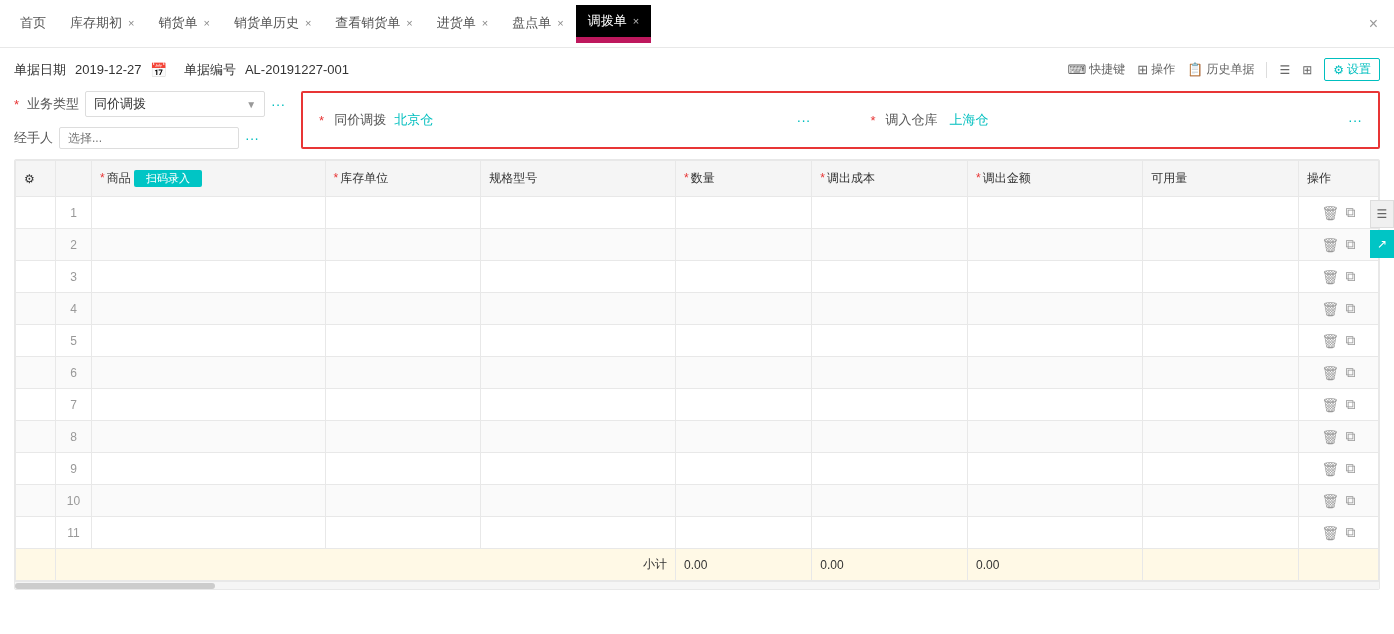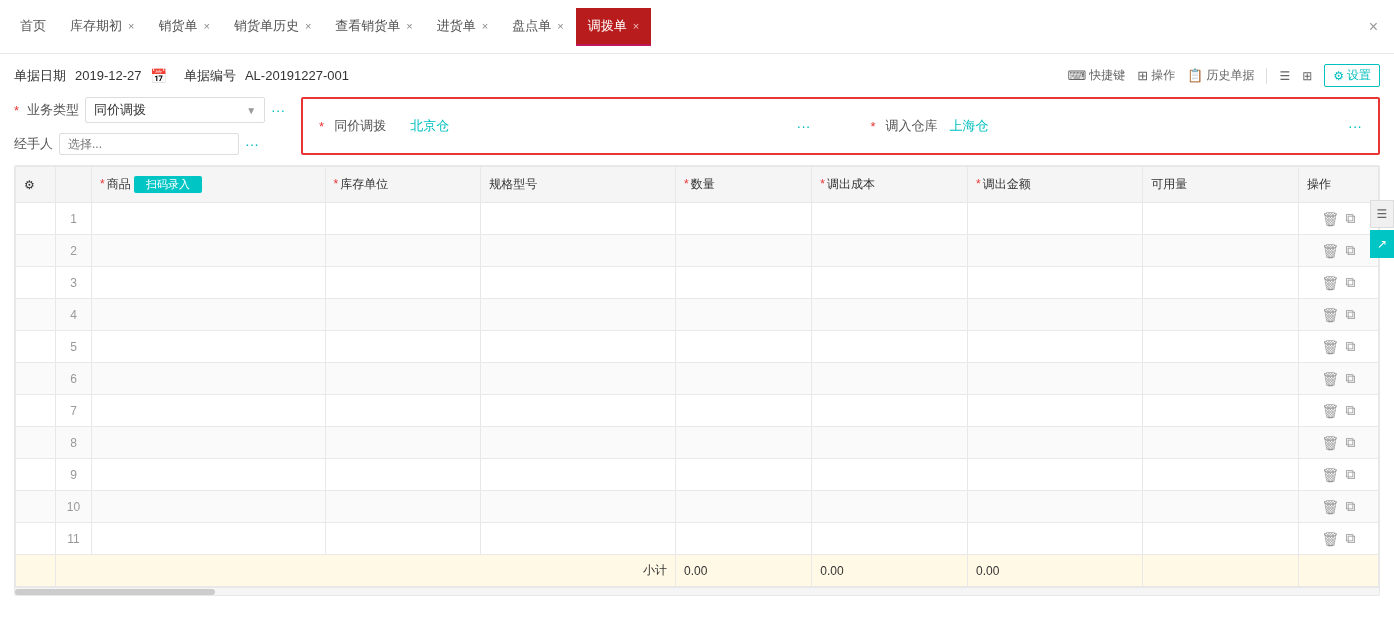--- a/index.html
+++ b/index.html
@@ -4,38 +4,38 @@
   <style>
     * { box-sizing: border-box; margin: 0; padding: 0; }
     body { font-family: 'Microsoft YaHei', Arial, sans-serif; font-size: 13px; color: #333; background: #fff; overflow: hidden; }
 
     
     .tab-bar {
       display: flex;
       align-items: center;
       border-bottom: 1px solid #e8e8e8;
       background: #fff;
-      height: 54px;
+      height: 48px;
       padding: 0 8px;
     }
     .tab-item {
       display: flex;
       align-items: center;
       padding: 0 12px;
       height: 38px;
       cursor: pointer;
       font-size: 13px;
       color: #555;
       border-bottom: 2px solid transparent;
       white-space: nowrap;
     }
     .tab-item.active {
       color: #fff;
-      background: #b91c1c;
-      border-bottom: 2px solid #be185d;
+      background: #000000;
+      border-bottom: 6px solid #be185d;
     }
     .tab-close {
       margin-left: 6px;
       font-size: 11px;
       color: inherit;
       opacity: 0.7;
     }
     .tab-bar-close {
       margin-left: auto;
       font-size: 16px;
@@ -355,21 +355,21 @@
         <span class="field-label">经手人</span>
         <input type="text" style="border: 1px solid rgb(221, 221, 221); border-radius: 2px; padding: 3px 8px; min-width: 180px; font-size: 12px; color: rgb(153, 153, 153);" placeholder="选择...">
         <span class="more-icon">···</span>
       </div>
     </div>
 
     <div class="form-right">
       <div class="warehouse-section">
         <span class="required-star">*</span>
         <span class="field-label">同价调拨</span>
-        <span class="warehouse-value" style="margin-left:16px;">北京仓</span>
+        <span class="warehouse-value" style="margin-left:0;">北京仓</span>
         <span style="flex:1;"></span>
         <span class="more-icon">···</span>
       </div>
       <div style="width:60px;"></div>
       <div class="warehouse-section">
         <span class="required-star">*</span>
         <span class="field-label">调入仓库</span>
         <span class="warehouse-value" style="margin-left:4px;">上海仓</span>
         <span style="flex:1;"></span>
         <span class="more-icon">···</span>

